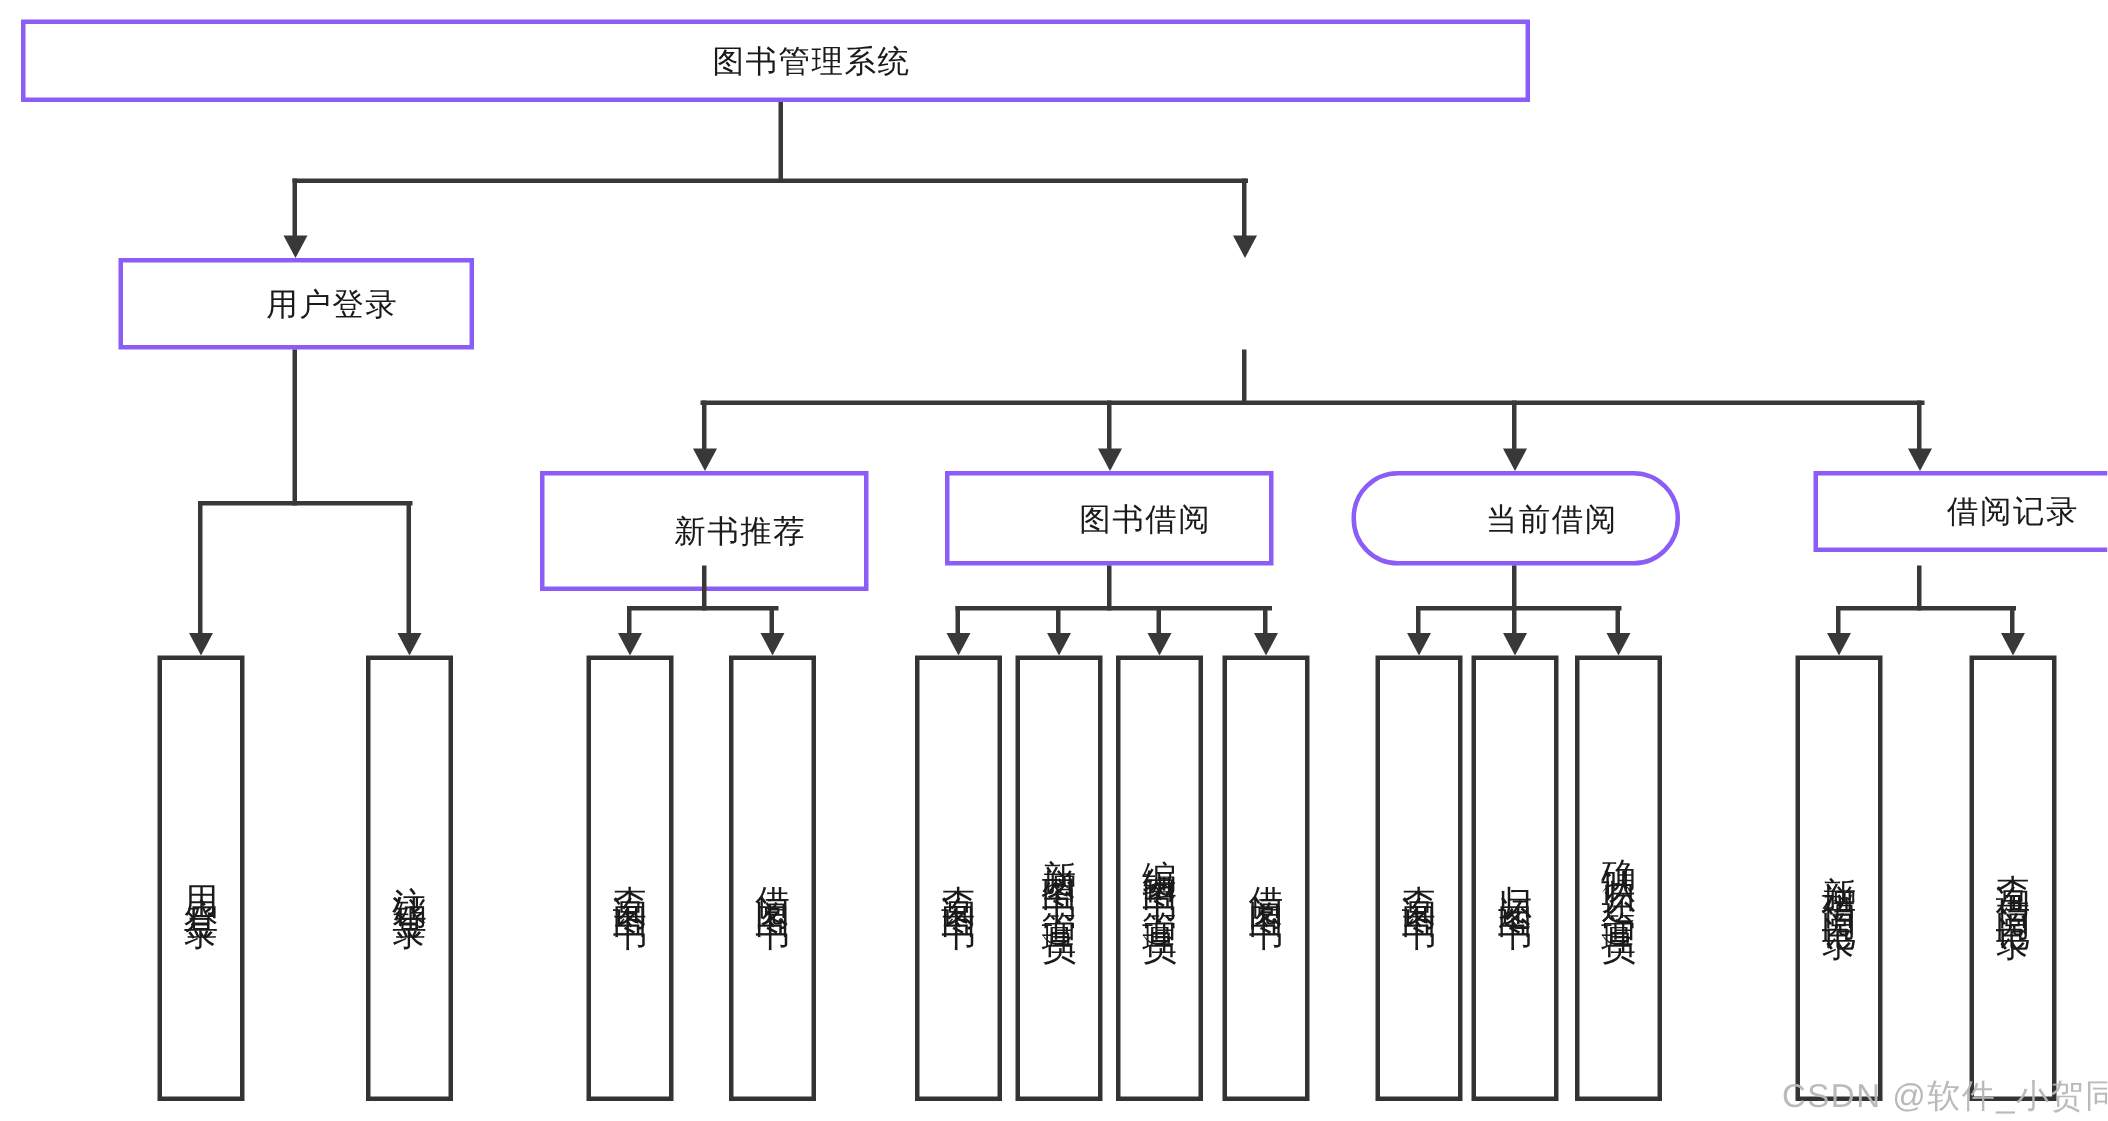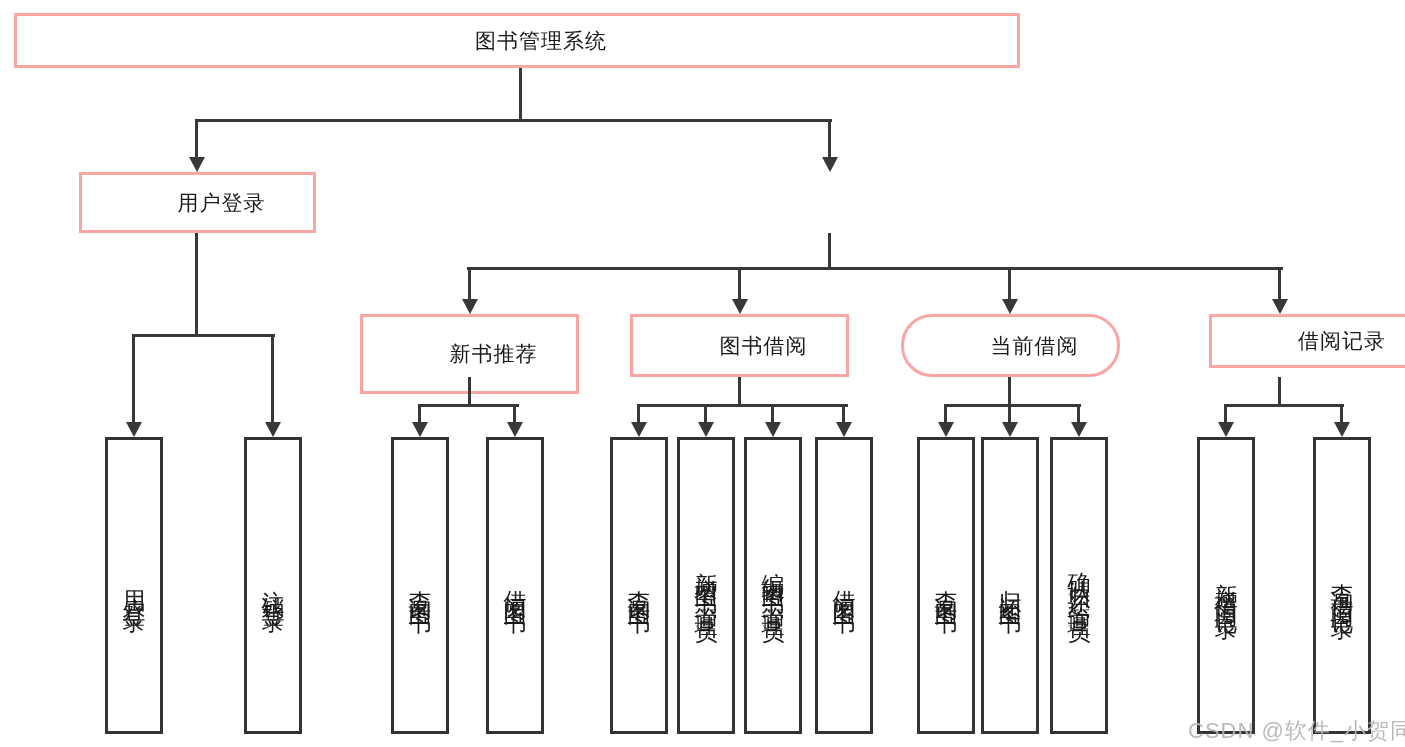--- a/index.html
+++ b/index.html
@@ -1,20 +1,20 @@
 <!DOCTYPE html>
 <html><head>
 <meta charset="utf-8">
 <style>
   html,body{margin:0;padding:0;background:#ffffff;}
   body{font-family:"Liberation Sans","DejaVu Sans",sans-serif;}
   .canvas{position:relative;width:1405px;height:747px;background:#ffffff;overflow:hidden;}
   
   .box{
-    position:absolute;box-sizing:border-box;border:3px solid #fca5a5;background:#ffffff;
+    position:absolute;box-sizing:border-box;border:3px solid #8b5cf6;background:#ffffff;
     display:flex;align-items:center;justify-content:center;
     font-size:21px;color:#1a1a1a;letter-spacing:1px;padding-left:48px;
   }
   
   .vbox{
     position:absolute;box-sizing:border-box;border:3px solid #333333;background:#ffffff;
     writing-mode:vertical-rl;display:flex;align-items:center;justify-content:center;
     font-size:23px;color:#1a1a1a;letter-spacing:7px;line-height:1;
     width:58px;top:437px;height:297px;
   }

